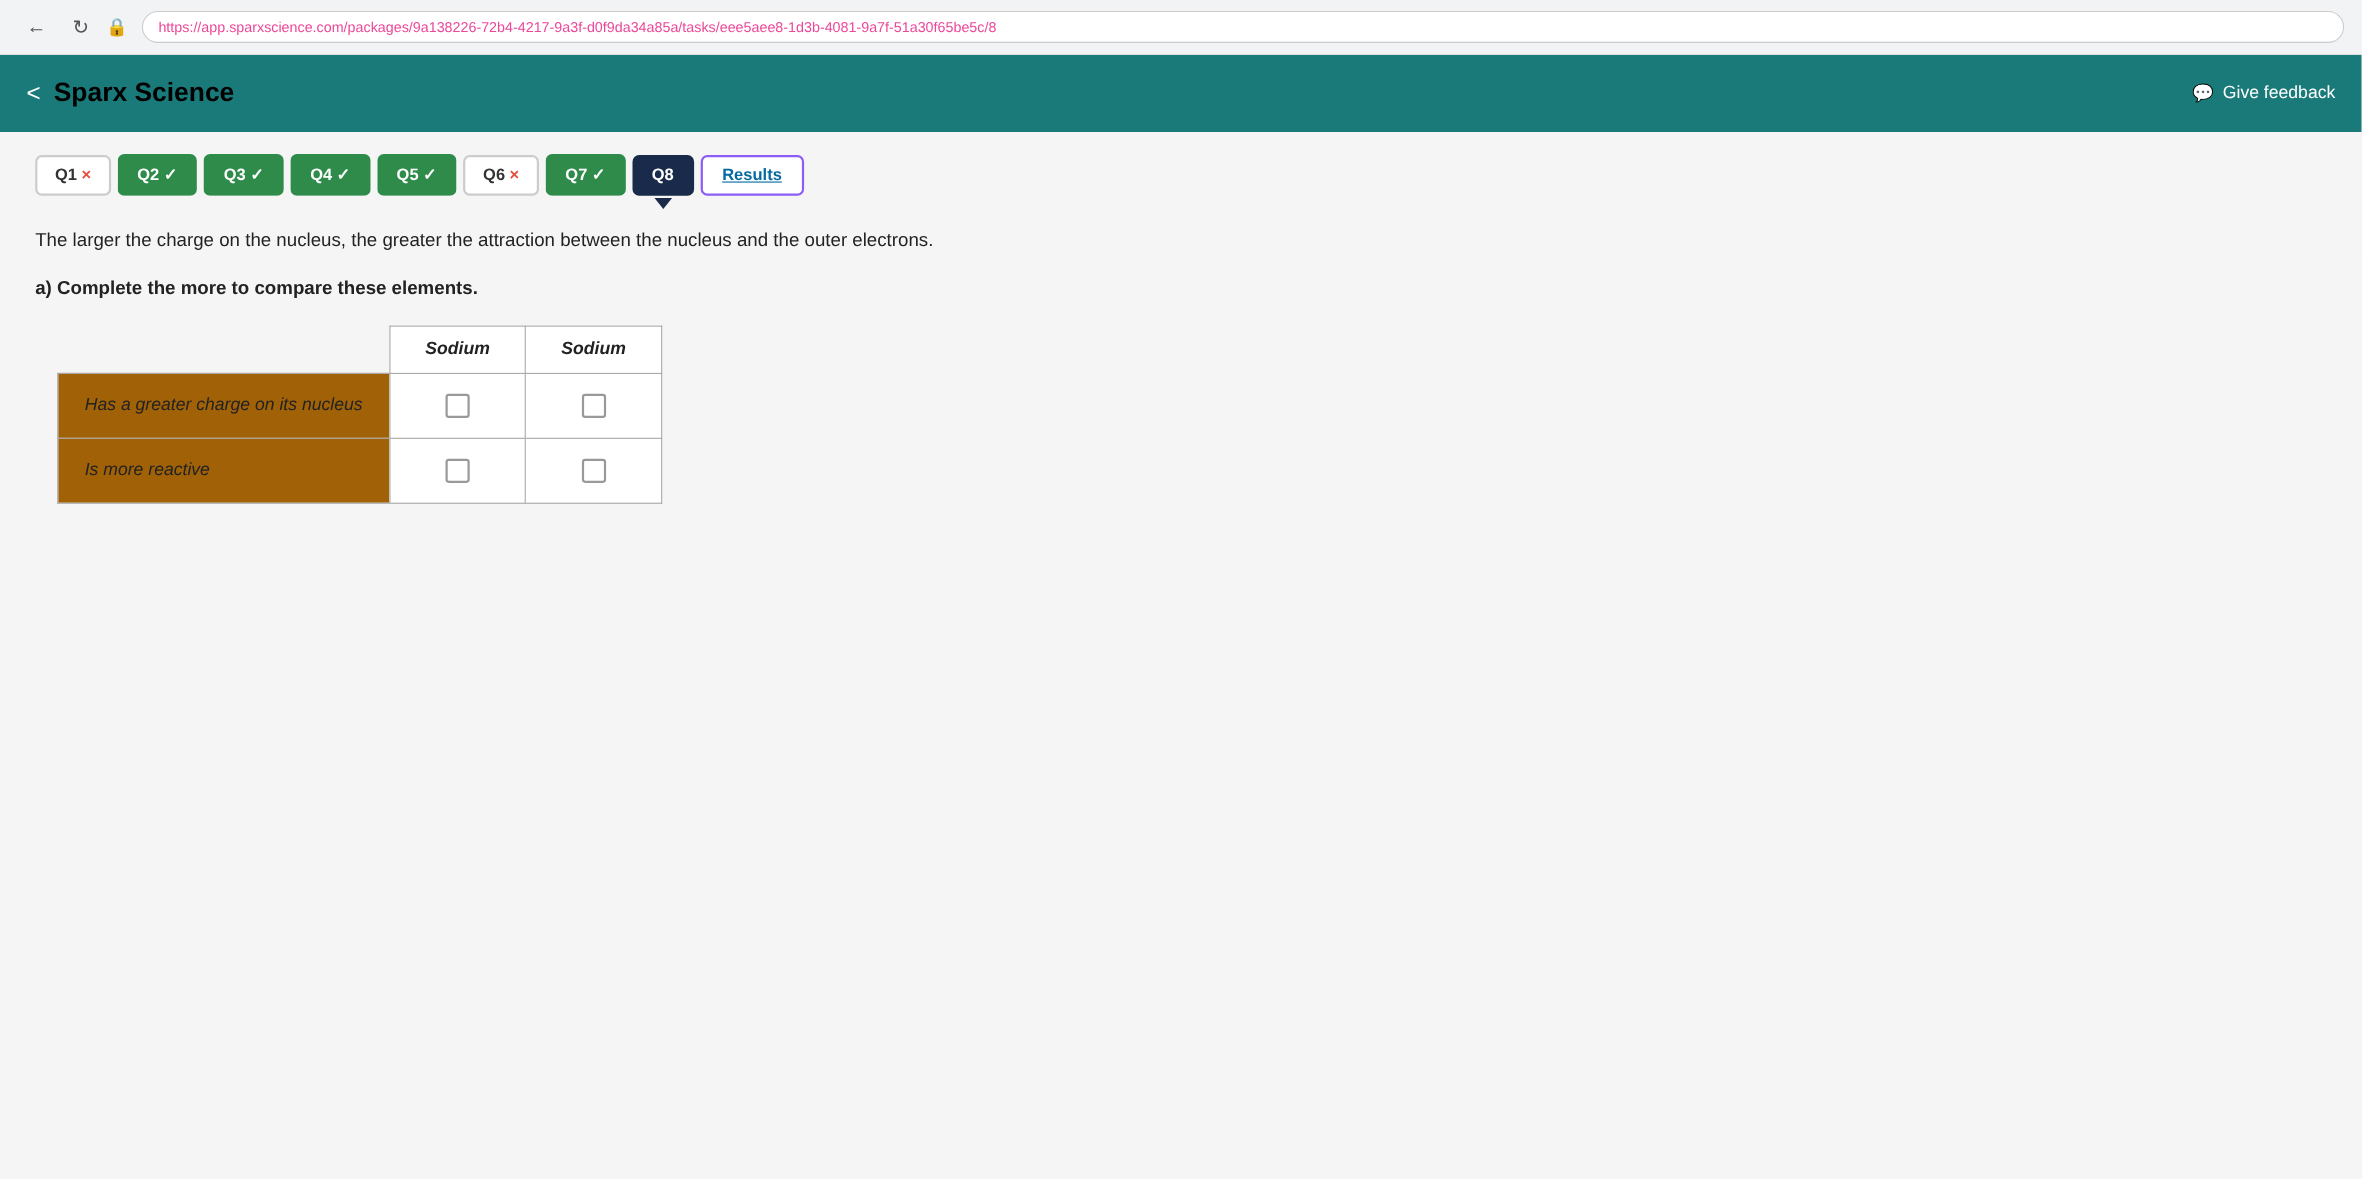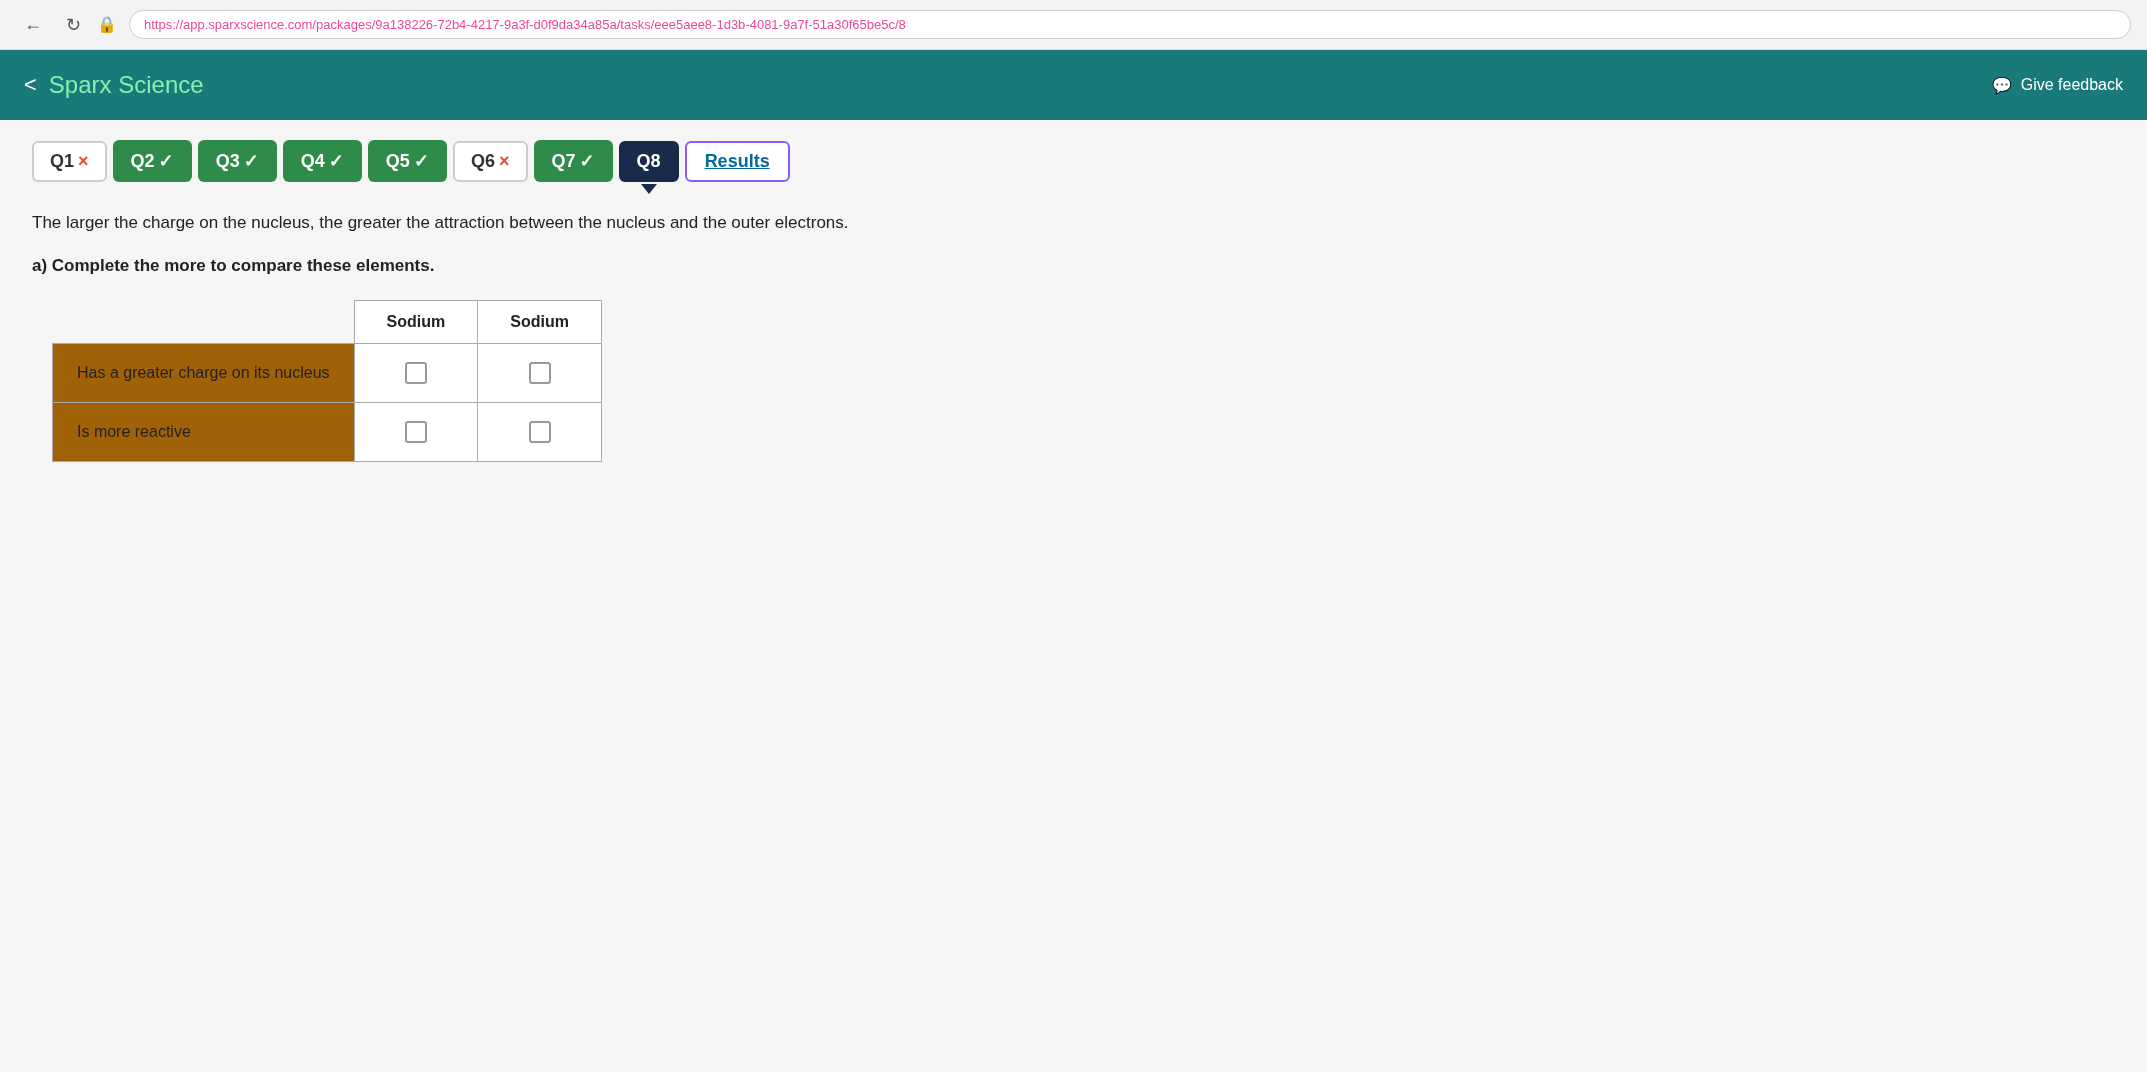--- a/index.html
+++ b/index.html
@@ -59,22 +59,22 @@
     }
     .app-header-back {
       font-size: 22px;
       color: white;
       cursor: pointer;
       background: none;
       border: none;
     }
     .app-header-title {
       font-size: 24px;
-      font-weight: normal;
-      color: #86efac;
+      font-weight: bold;
+      color: #000000;
       text-align: right;
     }
     .give-feedback-btn {
       display: flex;
       align-items: center;
       gap: 8px;
       color: white;
       font-size: 16px;
       cursor: pointer;
       background: none;
@@ -92,21 +92,21 @@
     .question-tabs {
       display: flex;
       align-items: center;
       gap: 6px;
       margin-bottom: 28px;
       flex-wrap: wrap;
     }
     .q-tab {
       padding: 8px 16px;
       border-radius: 6px;
-      font-size: 18px;
+      font-size: 15px;
       font-weight: 600;
       cursor: pointer;
       border: 2px solid transparent;
       display: flex;
       align-items: center;
       gap: 4px;
     }
     .q-tab-wrong {
       background: white;
       border: 2px solid #ccc;
@@ -147,20 +147,21 @@
       font-weight: bold;
       color: #222;
       margin-bottom: 24px;
       margin-top: 20px;
     }
 
     
     .comparison-table {
       border-collapse: collapse;
       margin-left: 20px;
+      font-style: italic;
     }
     .comparison-table th {
       padding: 12px 32px;
       font-size: 16px;
       font-weight: 700;
       color: #222;
       border: 1px solid #aaa;
       background: white;
       text-align: center;
     }

